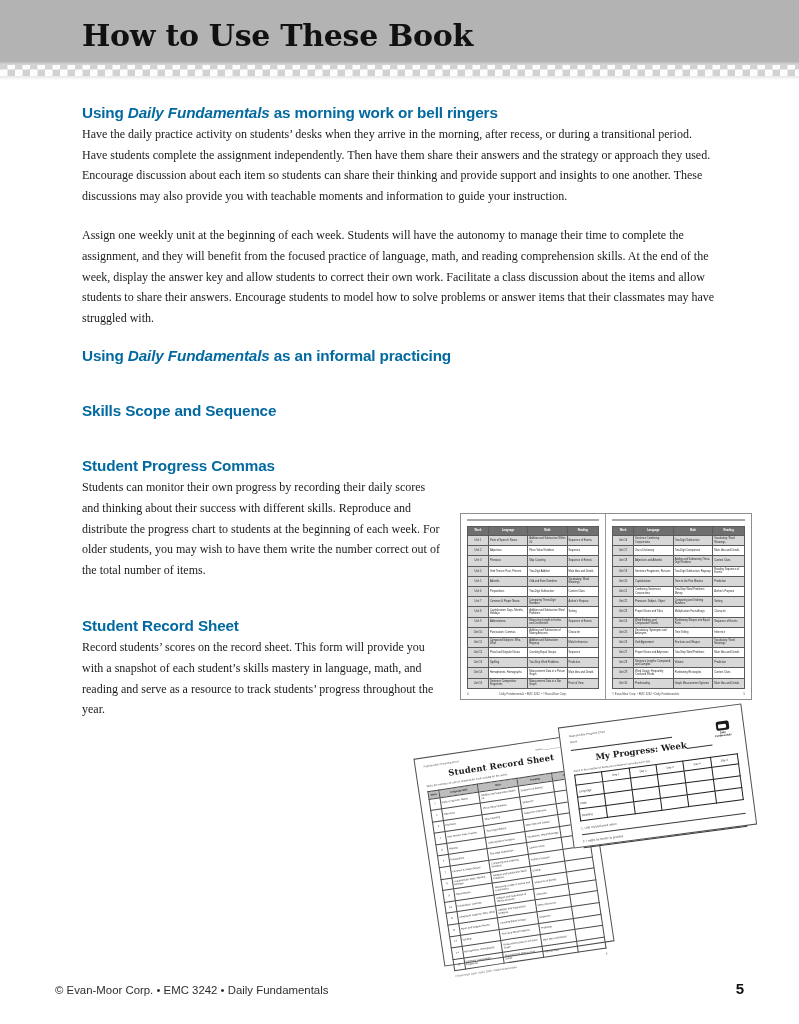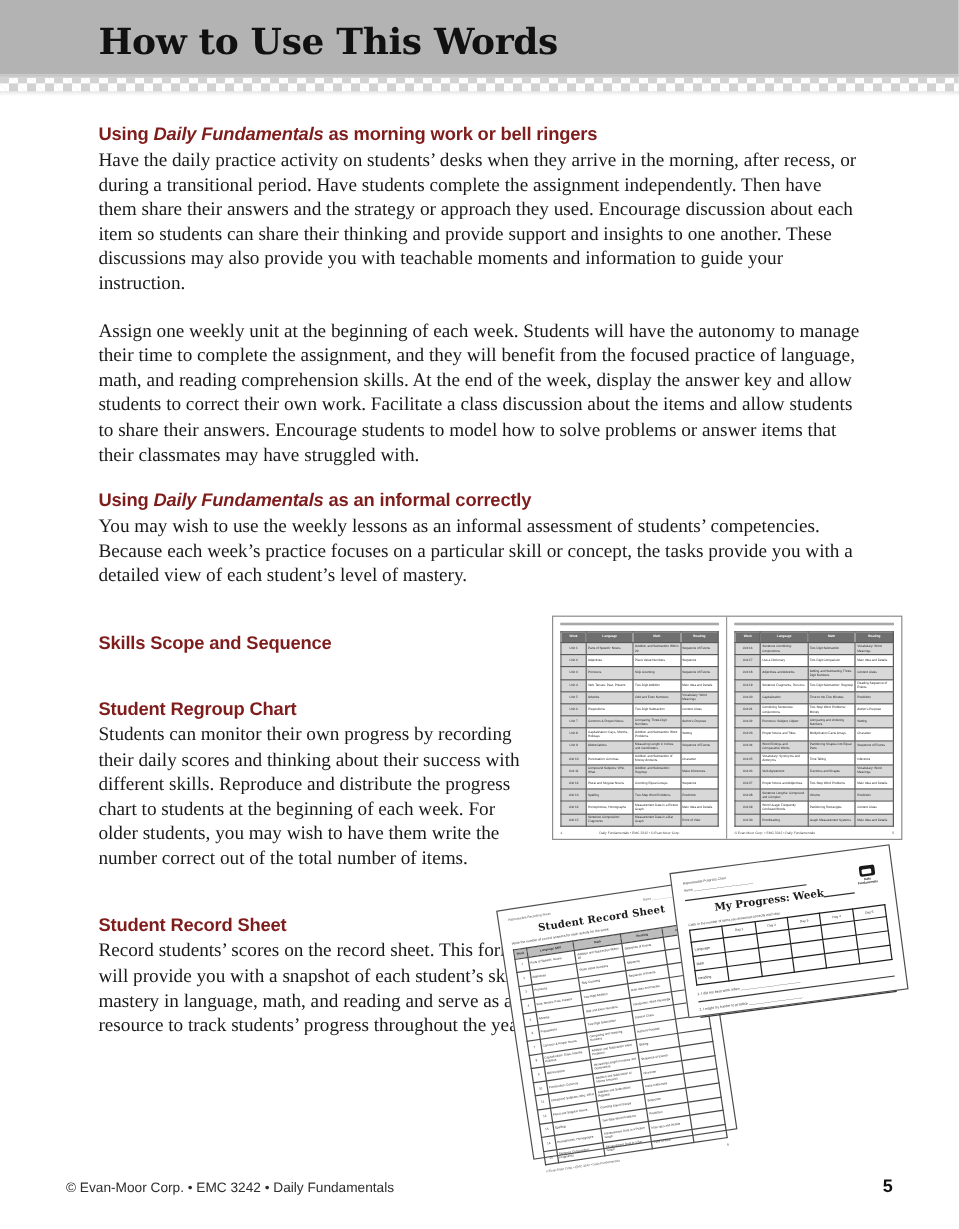--- a/index.html
+++ b/index.html
@@ -63,30 +63,30 @@
   .content {
     position: absolute;
     left: 82px;
     top: 104px;
     width: 636px;
   }
   .sec-head {
     font-family: "Liberation Sans", sans-serif;
     font-weight: bold;
     font-size: 15.3px;
-    color: #7f1d1d;
+    color: #0369a1;
     margin: 0 0 2px 0;
     letter-spacing: -0.15px;
   }
   .sec-head .it {
     font-style: italic;
   }
   .sec-body {
     font-family: "Liberation Serif", serif;
-    font-size: 16px;
+    font-size: 12px;
     line-height: 20.6px;
     margin: 0;
     color: #1a1a1a;
     text-align: left;
   }
   .block { margin-bottom: 19px; }
 
   
   .narrow { width: 360px; }
 
@@ -373,51 +373,50 @@
     font-family: "Liberation Sans", sans-serif;
     font-weight: bold;
     font-size: 15px;
     color: #111;
   }
 </style>
 </head>
 <body>
 
 <div class="header-banner"></div>
-<div class="page-title">How to Use This Words</div>
+<div class="page-title">How to Use These Book</div>
 <div class="pattern-strip"></div>
 <div class="pattern-fade-top"></div>
 <div class="pattern-fade-bottom"></div>
 
 <div class="content">
 
   <div class="block">
     <div class="sec-head"><span>Using </span><span class="it">Daily Fundamentals</span><span> as morning work or bell ringers</span></div>
     <p class="sec-body">Have the daily practice activity on students’ desks when they arrive in the morning, after recess, or during a transitional period. Have students complete the assignment independently. Then have them share their answers and the strategy or approach they used. Encourage discussion about each item so students can share their thinking and provide support and insights to one another. These discussions may also provide you with teachable moments and information to guide your instruction.</p>
   </div>
 
   <div class="block">
     <p class="sec-body">Assign one weekly unit at the beginning of each week. Students will have the autonomy to manage their time to complete the assignment, and they will benefit from the focused practice of language, math, and reading comprehension skills. At the end of the week, display the answer key and allow students to correct their own work. Facilitate a class discussion about the items and allow students to share their answers. Encourage students to model how to solve problems or answer items that their classmates may have struggled with.</p>
   </div>
 
   <div class="block">
-    <div class="sec-head"><span>Using </span><span class="it">Daily Fundamentals</span><span> as an informal correctly</span></div>
-    <p class="sec-body">You may wish to use the weekly lessons as an informal assessment of students’ competencies. Because each week’s practice focuses on a particular skill or concept, the tasks provide you with a detailed view of each student’s level of mastery.</p>
+    <div class="sec-head"><span>Using </span><span class="it">Daily Fundamentals</span><span> as an informal practicing</span></div>
   </div>
 
   <div class="gap-lg"></div>
 
   <div class="block narrow">
     <div class="sec-head">Skills Scope and Sequence</div>
   </div>
 
   <div class="gap-lg"></div>
 
   <div class="block narrow">
-    <div class="sec-head">Student Regroup Chart</div>
+    <div class="sec-head">Student Progress Commas</div>
     <p class="sec-body">Students can monitor their own progress by recording their daily scores and thinking about their success with different skills. Reproduce and distribute the progress chart to students at the beginning of each week. For older students, you may wish to have them write the number correct out of the total number of items.</p>
   </div>
 
   <div class="gap-lg"></div>
 
   <div class="block narrow">
     <div class="sec-head">Student Record Sheet</div>
     <p class="sec-body">Record students’ scores on the record sheet. This form will provide you with a snapshot of each student’s skills mastery in language, math, and reading and serve as a resource to track students’ progress throughout the year.</p>
   </div>
 

